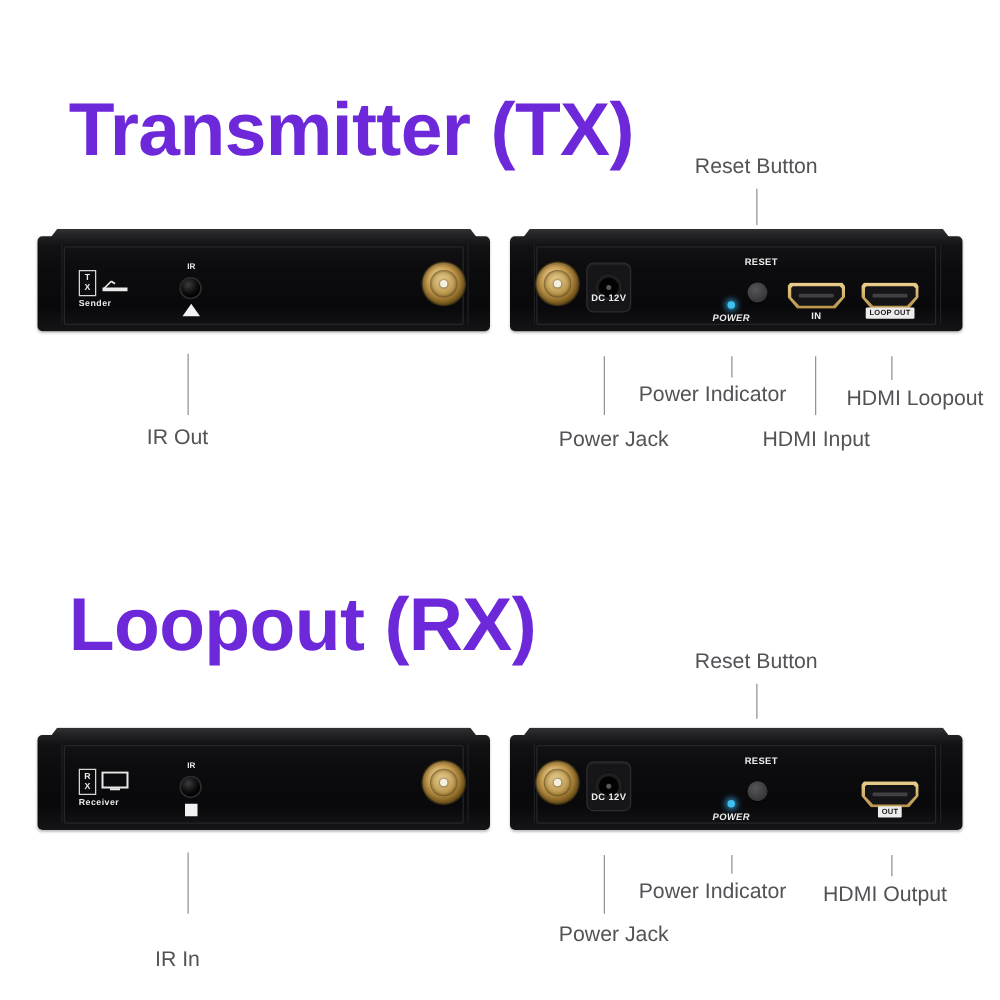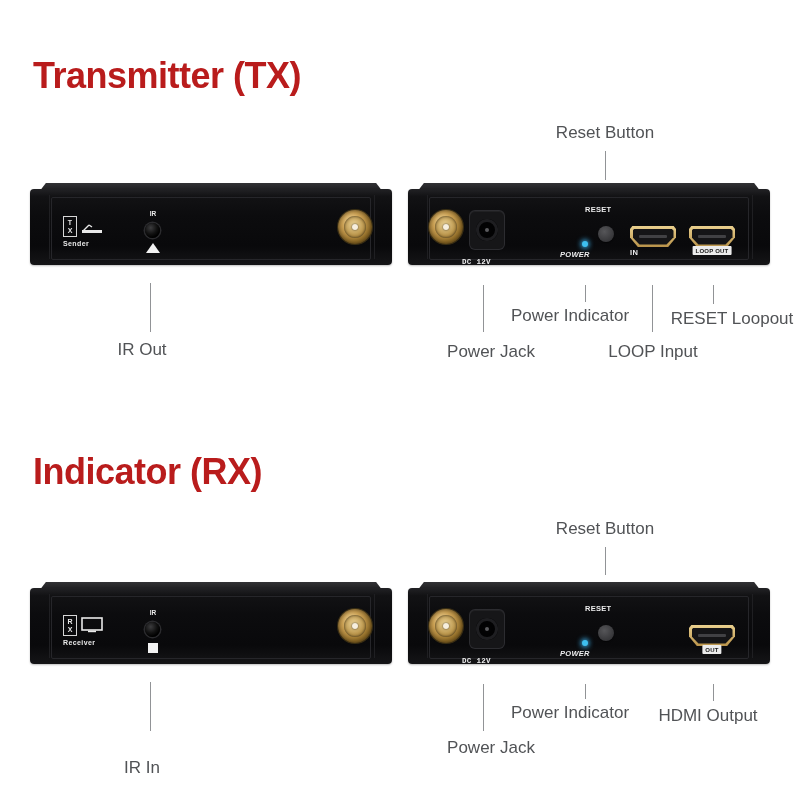--- a/index.html
+++ b/index.html
@@ -1,31 +1,31 @@
 <!DOCTYPE html>
 <html><head>
 <meta charset="utf-8">
 <style>
   html,body{margin:0;padding:0;background:#fff;}
   .canvas{position:relative;width:800px;height:800px;background:#fff;overflow:hidden;
           font-family:"Liberation Sans",sans-serif;}
-  .title{position:absolute;font-size:36px;font-weight:700;color:#b91c1c;letter-spacing:-.5px;line-height:1;}
+  .title{position:absolute;font-size:60px;font-weight:700;color:#6d28d9;letter-spacing:-.5px;line-height:1;margin-left:22px;}
   .callout{position:absolute;font-size:17px;color:#515356;white-space:nowrap;transform:translateX(-50%);}
   .lead{position:absolute;width:1px;background:#919396;}
   
   .device{position:absolute;width:362px;height:82px;}
   .lip{position:absolute;top:0;left:9px;right:9px;height:9px;background:linear-gradient(#323235,#1a1a1c);
        clip-path:polygon(2% 0,98% 0,100% 100%,0 100%);border-radius:2px 2px 0 0;}
   .bodyshell{position:absolute;top:6px;left:0;right:0;bottom:0;border-radius:4px;
        background:linear-gradient(180deg,#222225 0%,#121214 10%,#0c0c0e 35%,#09090b 75%,#151517 100%);
        box-shadow:0 1px 2px rgba(0,0,0,.25);}
   .bodyshell::before,.bodyshell::after{content:"";position:absolute;top:6px;bottom:6px;width:1px;background:#1f1f22;}
   .bodyshell::before{left:19px;} .bodyshell::after{right:17px;}
   .face{position:absolute;left:21px;right:21px;top:14px;bottom:5px;border:1px solid #26262a;border-radius:2px;}
-  .print{position:absolute;color:#ededee;font-weight:700;font-size:7.5px;letter-spacing:.3px;line-height:1;}
+  .print{position:absolute;color:#ededee;font-weight:700;font-size:7.5px;letter-spacing:.3px;text-align:center;line-height:1;}
   
   .logo{position:absolute;left:33px;top:33px;width:78px;}
   .logo-row{display:flex;align-items:flex-start;}
   .logo-box{width:12px;height:19px;border:1px solid #d6d6d6;display:flex;flex-direction:column;align-items:center;
             justify-content:center;color:#e9e9e9;font-size:7px;font-weight:700;line-height:8px;}
   .logo-icon{margin-left:3px;margin-top:6px;}
   .logo-cap{color:#e9e9e9;font-size:7px;font-weight:700;letter-spacing:.4px;margin-top:3px;}
   
   .ir-label{position:absolute;left:110px;top:27px;width:26px;text-align:center;color:#e9e9e9;font-size:6.5px;font-weight:700;}
   .jack{position:absolute;left:115px;top:40px;width:15px;height:15px;border-radius:50%;
@@ -58,21 +58,21 @@
   
   .hdmi{position:absolute;top:43px;width:46px;height:21px;background:linear-gradient(#ecd émot 0,#b9934a);
        background:linear-gradient(#ead08e,#b9934a);
        clip-path:polygon(5% 0,95% 0,100% 14%,100% 55%,83% 100%,17% 100%,0 55%,0 14%);
        display:flex;align-items:center;justify-content:center;}
   .hdmi-inner{width:41px;height:16px;background:#151517;position:relative;
        clip-path:polygon(5% 0,95% 0,100% 14%,100% 55%,83% 100%,17% 100%,0 55%,0 14%);}
   .hdmi-slot{position:absolute;left:15%;right:15%;top:42%;height:3px;background:#414144;border-radius:1px;}
   .boxed-label{position:absolute;top:63px;transform:translateX(-50%);background:#ececec;color:#151515;
        font-size:6px;font-weight:700;letter-spacing:.2px;padding:1.5px 3px;border-radius:1px;line-height:1;}
-  .dc-label{left:54px;top:76px;width:50px;font-family:Liberation Mono, monospace;}
+  .dc-label{left:54px;top:52px;width:50px;}
   .power-label{left:152px;top:68px;width:50px;font-style:italic;}
   .reset-label{left:177px;top:23px;width:48px;}
   .in-label{left:222px;top:66px;width:46px;}
 </style>
 </head>
 <body>
 
 <div class="canvas">
 
   <h1 class="title" style="left:33px;top:34px">Transmitter (TX)</h1>
@@ -135,26 +135,26 @@
   <div class="lead" style="left:150px;top:283px;height:49px"></div>
   <div class="callout" style="left:142px;top:340px">IR Out</div>
 
   <div class="lead" style="left:483px;top:285px;height:47px"></div>
   <div class="callout" style="left:491px;top:342px">Power Jack</div>
 
   <div class="lead" style="left:585px;top:285px;height:17px"></div>
   <div class="callout" style="left:570px;top:306px">Power Indicator</div>
 
   <div class="lead" style="left:652px;top:285px;height:47px"></div>
-  <div class="callout" style="left:653px;top:342px">LOOP Input</div>
+  <div class="callout" style="left:653px;top:342px">HDMI Input</div>
 
   <div class="lead" style="left:713px;top:285px;height:19px"></div>
-  <div class="callout" style="left:732px;top:309px">RESET Loopout</div>
-
-  <h1 class="title" style="left:33px;top:430px">Indicator (RX)</h1>
+  <div class="callout" style="left:732px;top:309px">HDMI Loopout</div>
+
+  <h1 class="title" style="left:33px;top:430px">Loopout (RX)</h1>
 
   <div class="callout" style="left:605px;top:519px">Reset Button</div>
   <div class="lead" style="left:605px;top:547px;height:28px"></div>
 
   <div class="device" style="left:30px;top:582px">
     <div class="lip"></div>
     <div class="bodyshell"></div>
     <div class="face"></div>
     <div class="logo">
       <div class="logo-row">

